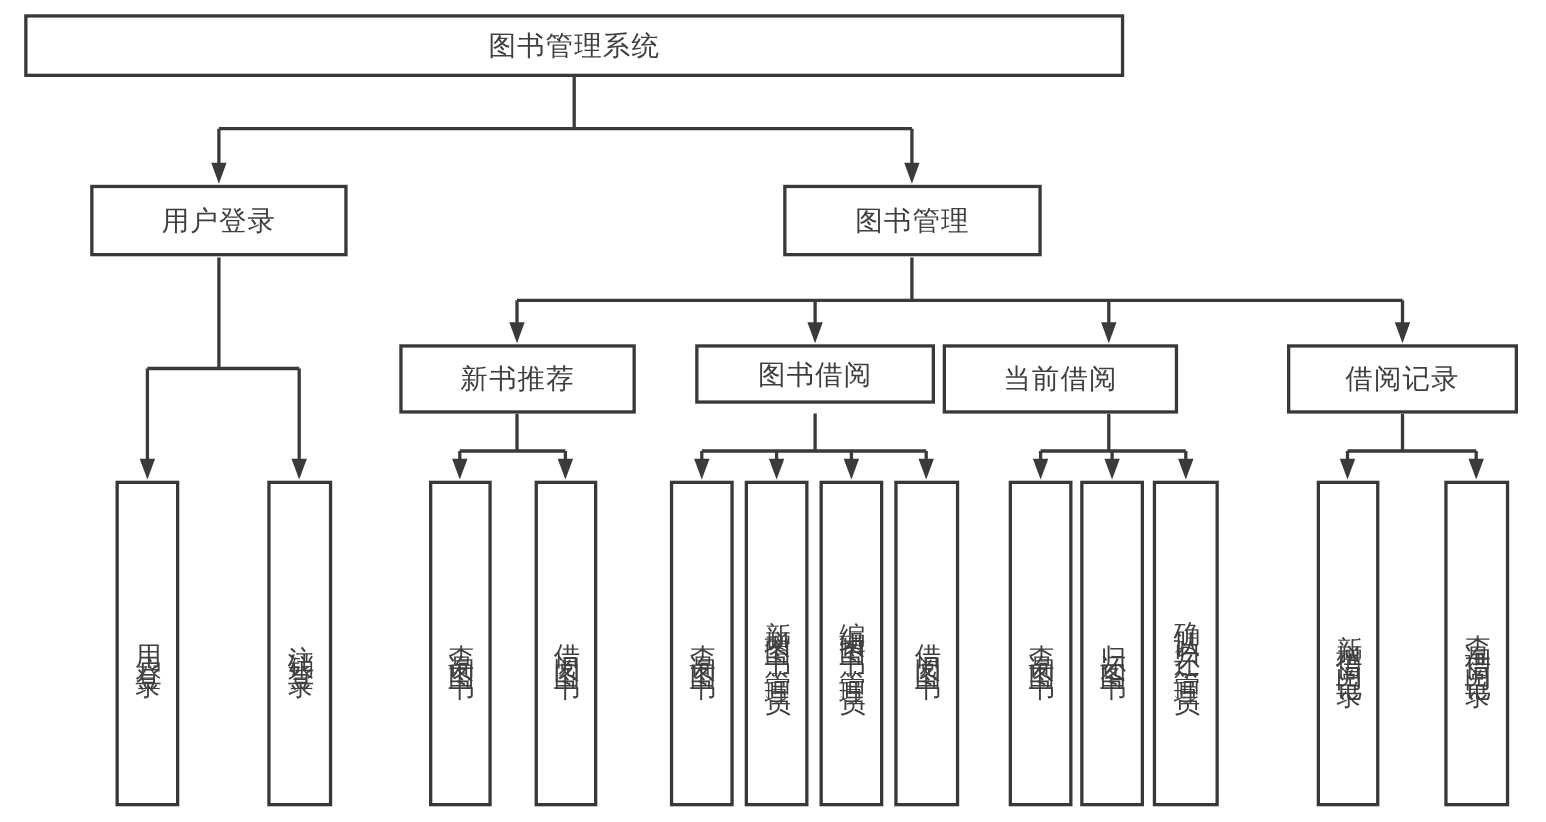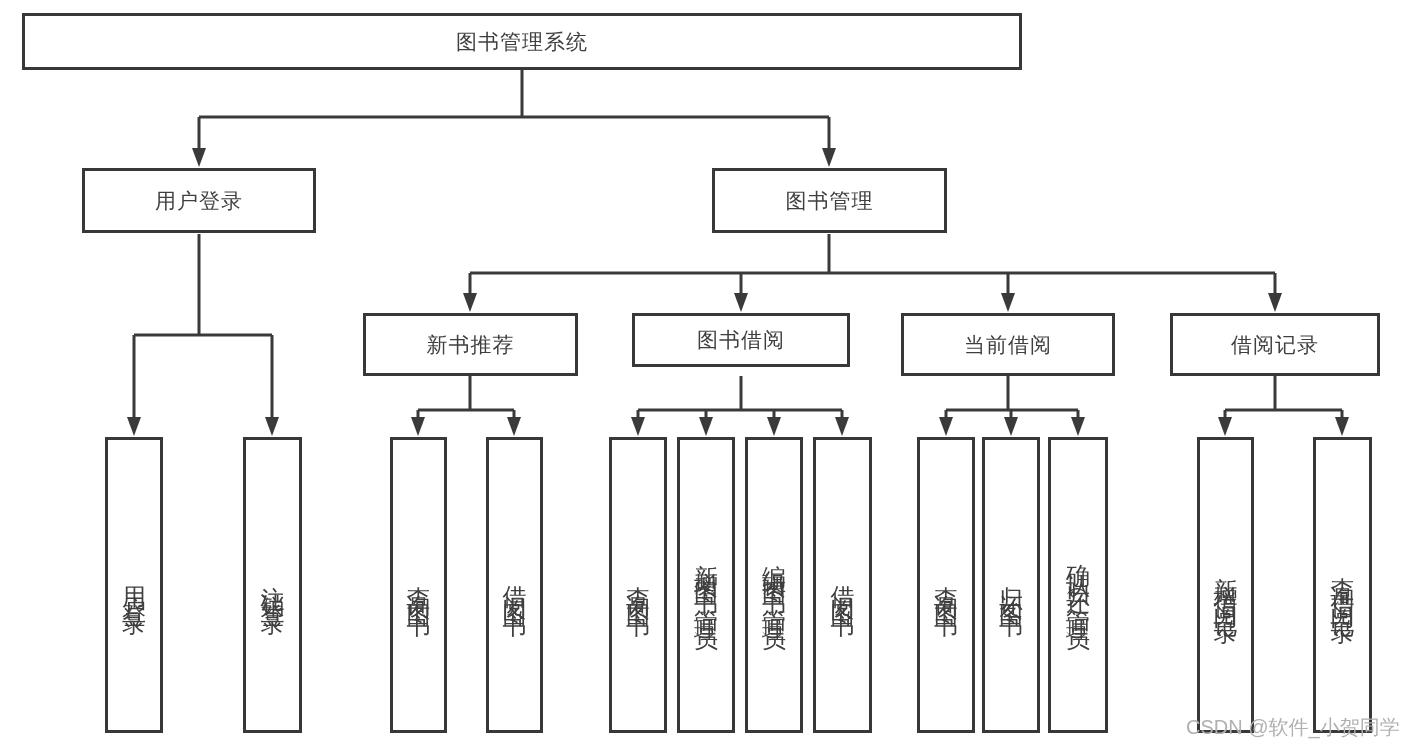--- a/index.html
+++ b/index.html
@@ -27,21 +27,21 @@
   .node{
     position:absolute;
     box-sizing:border-box;
     background:var(--box-fill);
     border:3px solid var(--box-border);
     display:flex;
     align-items:center;
     justify-content:center;
     text-align:center;
   }
-  .node.h{font-size:21px;letter-spacing:1px;}
+  .node.h{font-size:25px;letter-spacing:1px;}
   .node.v{font-size:24px;}
   .node.v span{
     display:block;
     writing-mode:vertical-rl;
     text-orientation:mixed;
     letter-spacing:9px;
     line-height:1;
     white-space:nowrap;
   }
   .watermark{
@@ -80,21 +80,21 @@
       <polygon points="1335,417 1349,417 1342,436" fill="currentColor"></polygon>
     </svg>
 
   <div class="node h" style="left:22px;top:13px;width:1000px;height:57px">图书管理系统</div>
 
   <div class="node h" style="left:82px;top:168px;width:234px;height:65px">用户登录</div>
   <div class="node h" style="left:363px;top:313px;width:215px;height:63px">新书推荐</div>
 
   <div class="node h" style="left:712px;top:168px;width:235px;height:65px">图书管理</div>
   <div class="node h" style="left:632px;top:313px;width:218px;height:54px">图书借阅</div>
-  <div class="node h" style="left:901px;top:313px;width:214px;height:63px">当前借阅</div>
+  <div class="node h" style="left:857px;top:313px;width:214px;height:63px">当前借阅</div>
   <div class="node h" style="left:1170px;top:313px;width:210px;height:63px">借阅记录</div>
 
   <div class="node v" style="left:105px;top:437px;width:58px;height:296px">
     <span>用户登录</span>
     </div>
   <div class="node v" style="left:243px;top:437px;width:59px;height:296px">
     <span>注销登录</span>
     </div>
 
   <div class="node v" style="left:390px;top:437px;width:57px;height:296px">
@@ -127,14 +127,13 @@
     <span>确认归还（管理员）</span>
     </div>
 
   <div class="node v" style="left:1197px;top:437px;width:57px;height:296px">
     <span>新增借阅记录</span>
     </div>
   <div class="node v" style="left:1313px;top:437px;width:59px;height:296px">
     <span>查询借阅记录</span>
     </div>
 
-  <div class="watermark">CSDN @软件_小贺同学</div>
 </div>
 
 </body></html>

